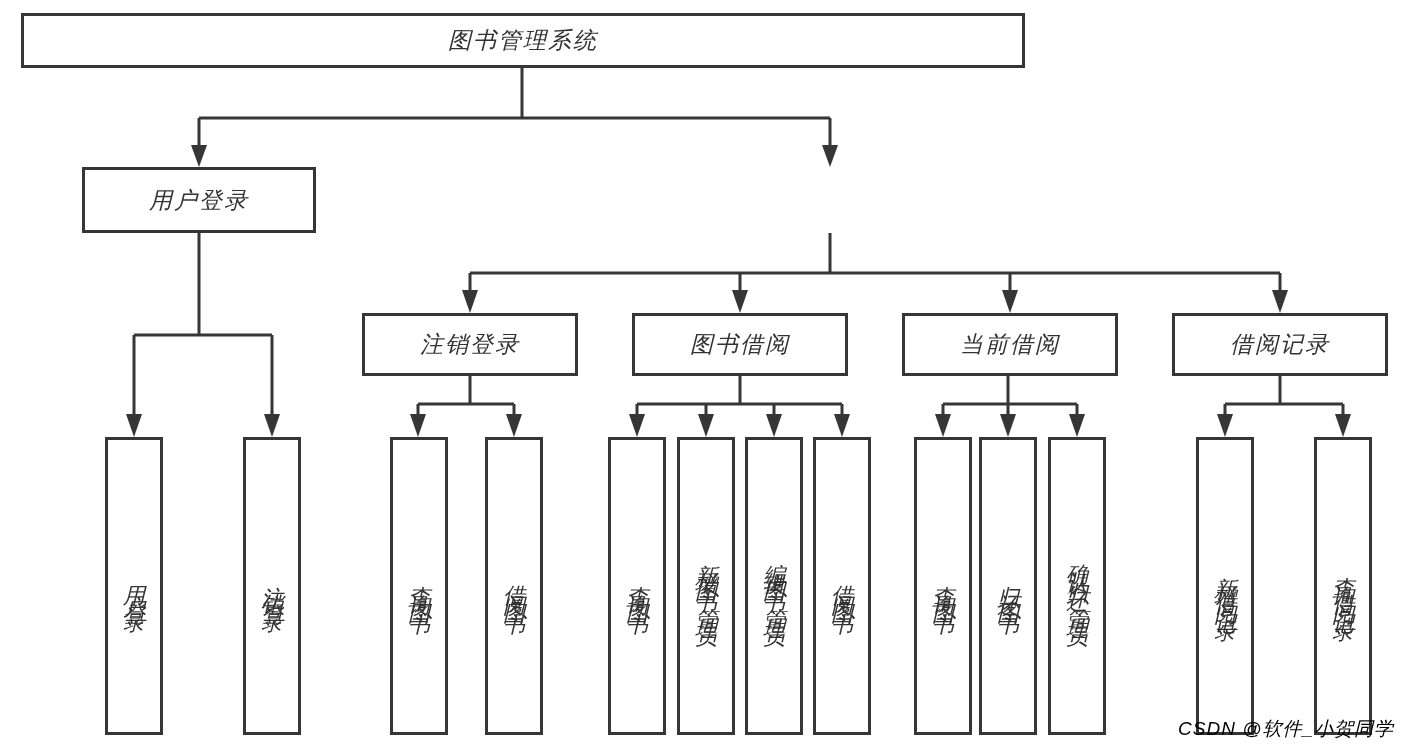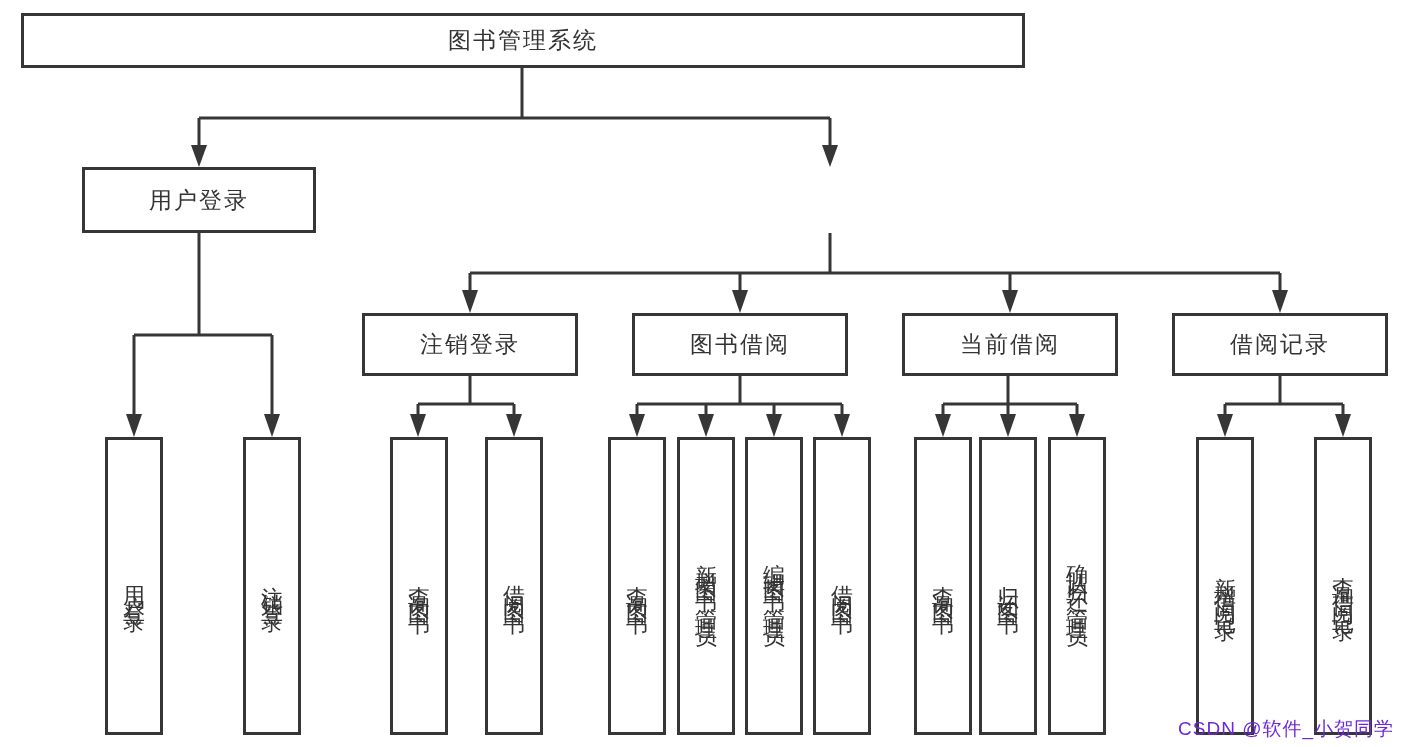--- a/index.html
+++ b/index.html
@@ -3,21 +3,21 @@
 <meta charset="utf-8">
 <style>
   html, body { margin: 0; padding: 0; }
   body {
     width: 1405px; height: 747px;
     background: #ffffff;
     font-family: "Liberation Sans", "DejaVu Sans", sans-serif;
     position: relative;
     overflow: hidden;
   }
-  #stage { position: relative; width: 1405px; height: 747px; }
+  #stage { position: relative; width: 1405px; height: 747px; font-style: italic; }
 
   svg.connectors {
     position: absolute; left: 0; top: 0;
     width: 1405px; height: 747px;
     pointer-events: none;
   }
   svg.connectors path { stroke: #363636; stroke-width: 3; fill: none; }
   svg.connectors polygon { fill: #363636; stroke: none; }
 
   .box {
@@ -67,21 +67,21 @@
   .l-cb-1 { left: 979px; }
   .l-cb-2 { left: 1048px; }
   .l-br-0 { left: 1196px; }
   .l-br-1 { left: 1314px; }
 
   .watermark {
     position: absolute;
     right: 11px;
     bottom: 5px;
     font-size: 19px;
-    color: #6d28d9;
+    color: #000000;
     letter-spacing: 1px;
     z-index: 10;
     white-space: nowrap;
   }
 </style>
 </head>
 <body>
 
 <div id="stage">
 

